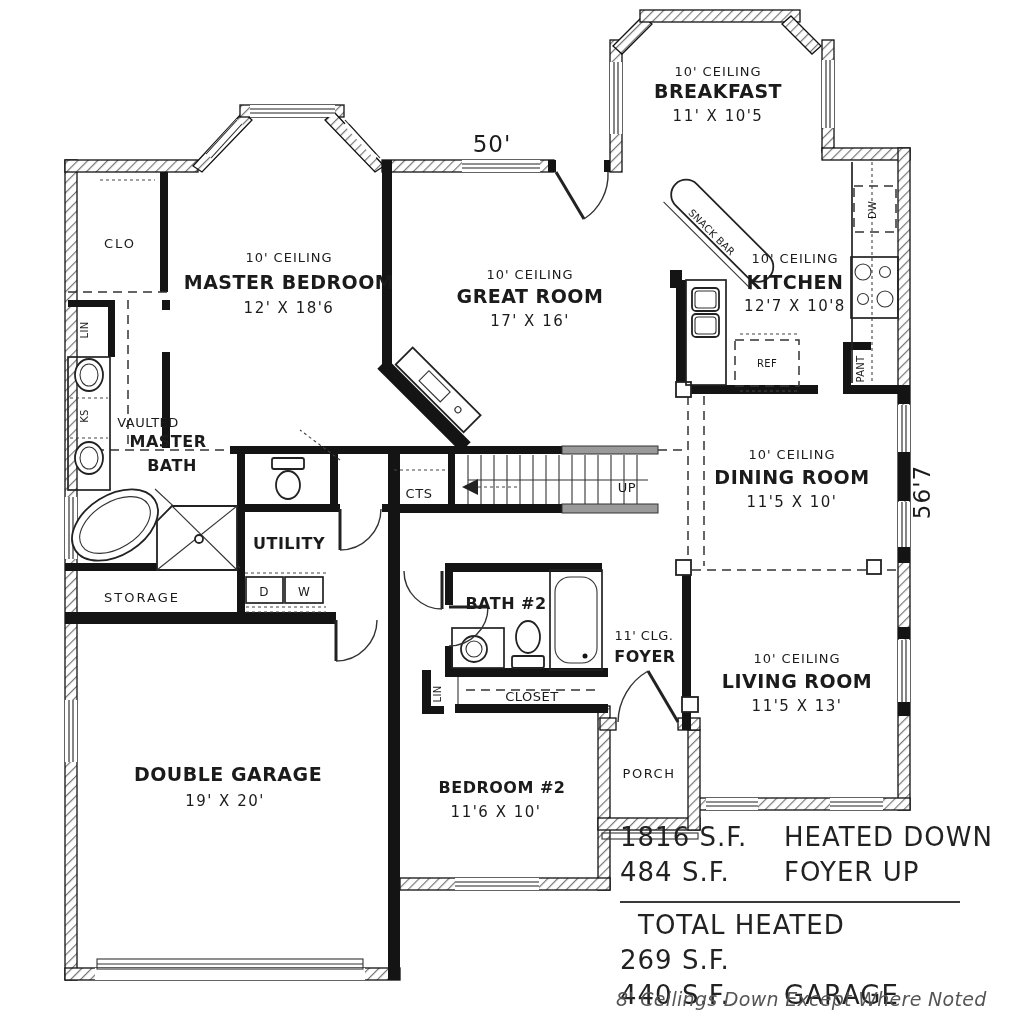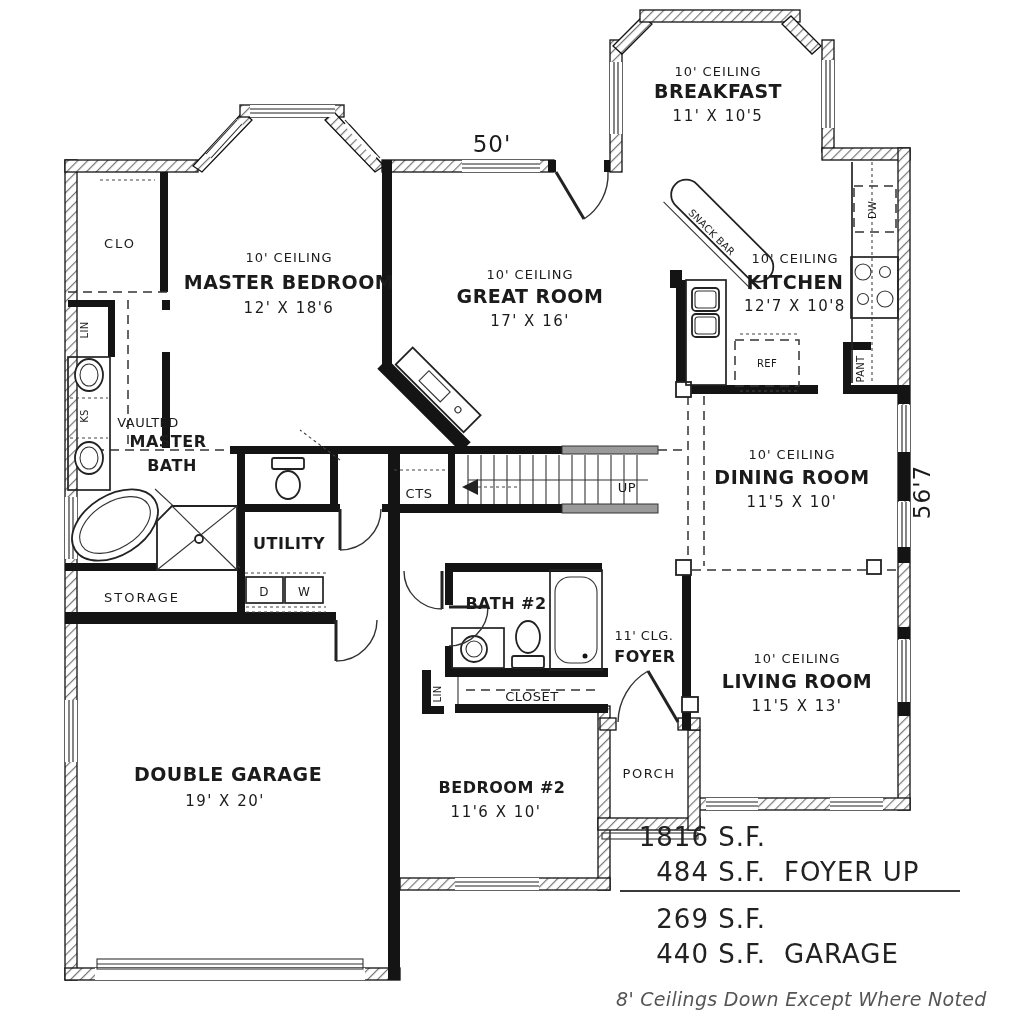--- a/index.html
+++ b/index.html
@@ -26,23 +26,23 @@
   .t-name{font-size:19px;font-weight:bold;letter-spacing:.5px;}
   .t-name-s{font-size:16px;font-weight:bold;letter-spacing:.5px;}
   .t-size{font-size:15px;letter-spacing:1.5px;}
   .t-small{font-size:13px;letter-spacing:.5px;}
   .t-tiny{font-size:10px;letter-spacing:.3px;}
   .t-dim{font-size:23px;letter-spacing:1px;}
   
   .stats{position:absolute;left:620px;top:822px;width:396px;color:#222;}
   .stats-row{display:flex;align-items:baseline;font-size:26px;letter-spacing:1px;
              margin-bottom:5px;white-space:nowrap;}
-  .stats-row .val{width:146px;text-align:right;flex:none;}
+  .stats-row .val{width:146px;flex:none;}
   .stats-row .lbl{margin-left:18px;}
-  .stats-row.u{border-bottom:2.5px solid #3a3a3a;padding-bottom:3px;margin-bottom:7px;width:340px;}
+  .stats-row.u{border-bottom:2.5px solid #3a3a3a;padding-bottom:14px;margin-bottom:7px;width:340px;}
   .footnote{position:absolute;left:616px;top:988px;width:404px;font-size:19px;
             font-style:italic;color:#555;letter-spacing:.3px;}
 </style>
 </head>
 <body>
 
 <div class="canvas">
 <svg width="1024" height="1024" viewBox="0 0 1024 1024">
   <defs>
     <pattern id="hatch" patternUnits="userSpaceOnUse" width="7" height="7" patternTransform="rotate(45)">
@@ -393,26 +393,28 @@
   <text class="t-tiny" x="304" y="596" style="font-size:12px">W</text>
   <text class="t-tiny" transform="rotate(45 712 232)" x="712" y="236">SNACK BAR</text>
   <text class="t-tiny" transform="rotate(-90 876 210)" x="876" y="210">DW</text>
   <text class="t-tiny" x="767" y="367">REF</text>
   <text class="t-tiny" transform="rotate(-90 864 369)" x="864" y="369">PANT</text>
 </svg>
 
   <div class="stats">
     <div class="stats-row">
       <span class="val">1816 S.F.</span>
+      <span class="lbl">HEATED DOWN</span>
     </div>
     <div class="stats-row u">
       <span class="val">484 S.F.</span>
       <span class="lbl">FOYER UP</span>
     </div>
     <div class="stats-row">
+      <span class="lbl">TOTAL HEATED</span>
     </div>
     <div class="stats-row">
       <span class="val">269 S.F.</span>
     </div>
     <div class="stats-row">
       <span class="val">440 S.F.</span>
       <span class="lbl">GARAGE</span>
     </div>
   </div>
 

